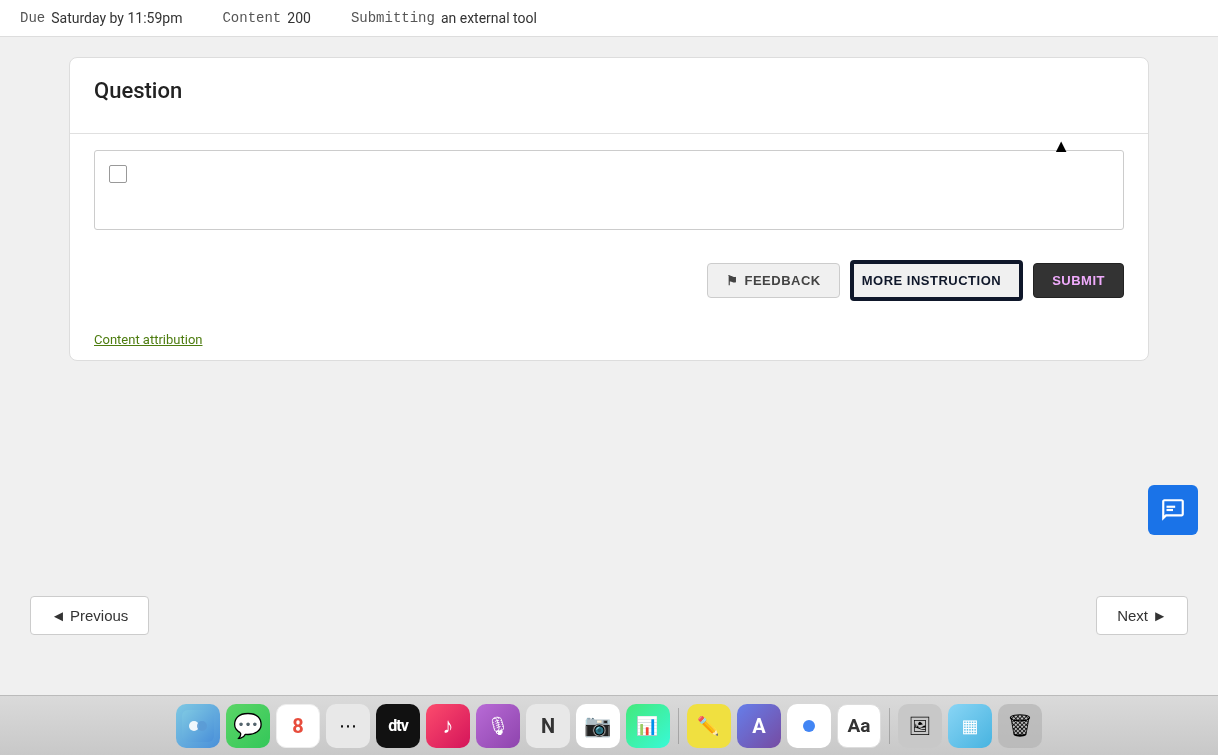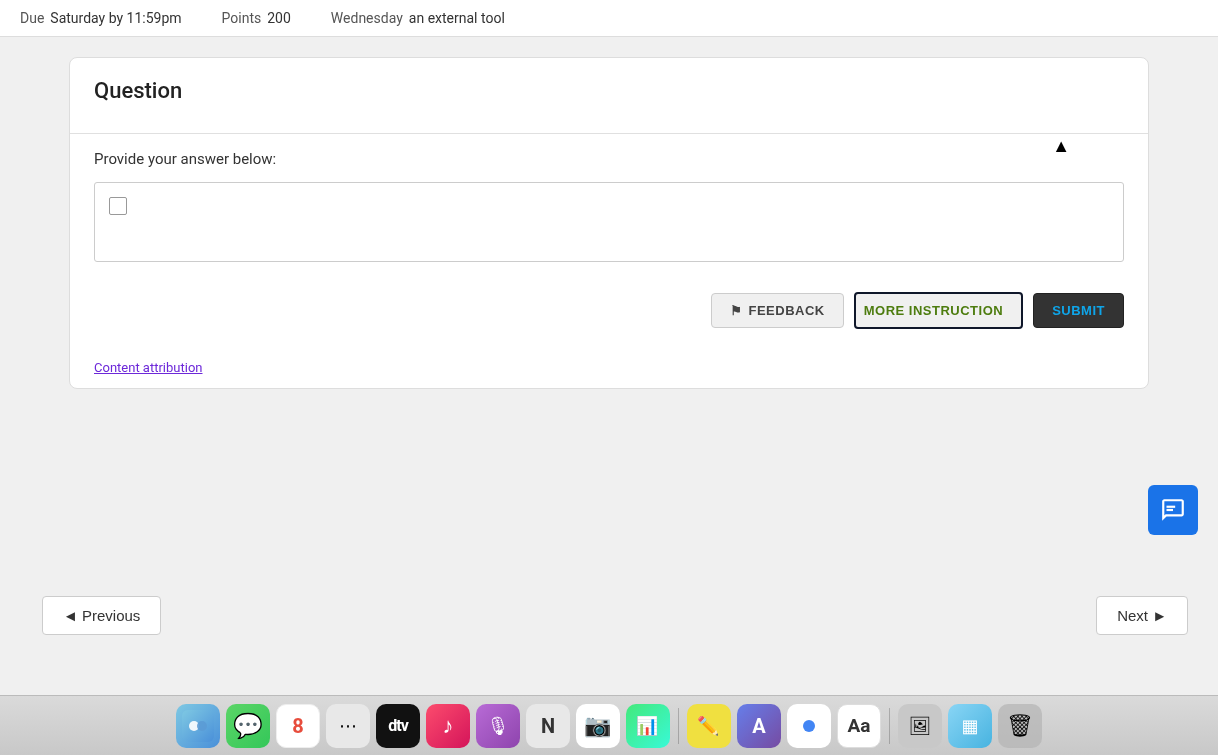--- a/index.html
+++ b/index.html
@@ -37,20 +37,21 @@
 
     .header-item {
       display: flex;
       align-items: center;
       gap: 6px;
     }
 
     .header-label {
       font-weight: 400;
       color: #555;
+      font-family: Liberation Mono, monospace;
     }
 
     .header-value {
       font-weight: 400;
       color: #333;
     }
 
     .content-area {
       padding: 20px 30px;
       position: relative;
@@ -133,42 +134,42 @@
     }
 
     .btn-feedback {
       background-color: #f0f0f0;
       border: 1px solid #ccc;
       color: #444;
     }
 
     .btn-more-instruction {
       background-color: #f0f0f0;
-      border: 2px solid #0f172a;
-      color: #4d7c0f;
+      border: 4px solid #0f172a;
+      color: #0f172a;
       padding-left: 8px;
     }
 
     .btn-submit {
       background-color: #333;
-      color: #0ea5e9;
+      color: #f0abfc;
       border: 1px solid #222;
     }
 
     .feedback-icon {
       font-size: 13px;
     }
 
     .content-attribution {
       padding: 8px 24px 12px;
     }
 
     .attribution-link {
       font-size: 13px;
-      color: #6d28d9;
+      color: #4d7c0f;
       text-decoration: underline;
       cursor: pointer;
     }
 
     .chat-bubble-btn {
       position: absolute;
       right: 20px;
       bottom: 160px;
       width: 50px;
       height: 50px;
@@ -182,21 +183,21 @@
 
     .chat-bubble-btn svg {
       width: 26px;
       height: 26px;
       fill: white;
     }
 
     .nav-row {
       position: absolute;
       bottom: 60px;
-      left: 12px;
+      left: 0;
       right: 0;
       display: flex;
       justify-content: space-between;
       padding: 0 30px;
     }
 
     .btn-nav {
       background-color: #fff;
       border: 1px solid #ccc;
       border-radius: 4px;
@@ -273,39 +274,38 @@
 <body>
 
 <div class="main-content">
 
   <div class="header-bar">
     <div class="header-item">
       <span class="header-label">Due</span>
       <span class="header-value">Saturday by 11:59pm</span>
     </div>
     <div class="header-item">
-      <span class="header-label">Points</span>
+      <span class="header-label">Content</span>
       <span class="header-value">200</span>
     </div>
     <div class="header-item">
-      <span class="header-label">Wednesday</span>
+      <span class="header-label">Submitting</span>
       <span class="header-value">an external tool</span>
     </div>
   </div>
 
   <div class="content-area">
 
     <div class="question-card">
 
       <div class="question-header">
         <div class="question-title">Question</div>
       </div>
 
       <div class="answer-section">
-        <div class="answer-prompt">Provide your answer below:</div>
         <div class="answer-box">
           <div class="checkbox-placeholder"></div>
         </div>
       </div>
 
       <div class="action-row">
         <button class="btn btn-feedback">
           <span class="feedback-icon">⚑</span>
           <span>FEEDBACK</span>
         </button>

